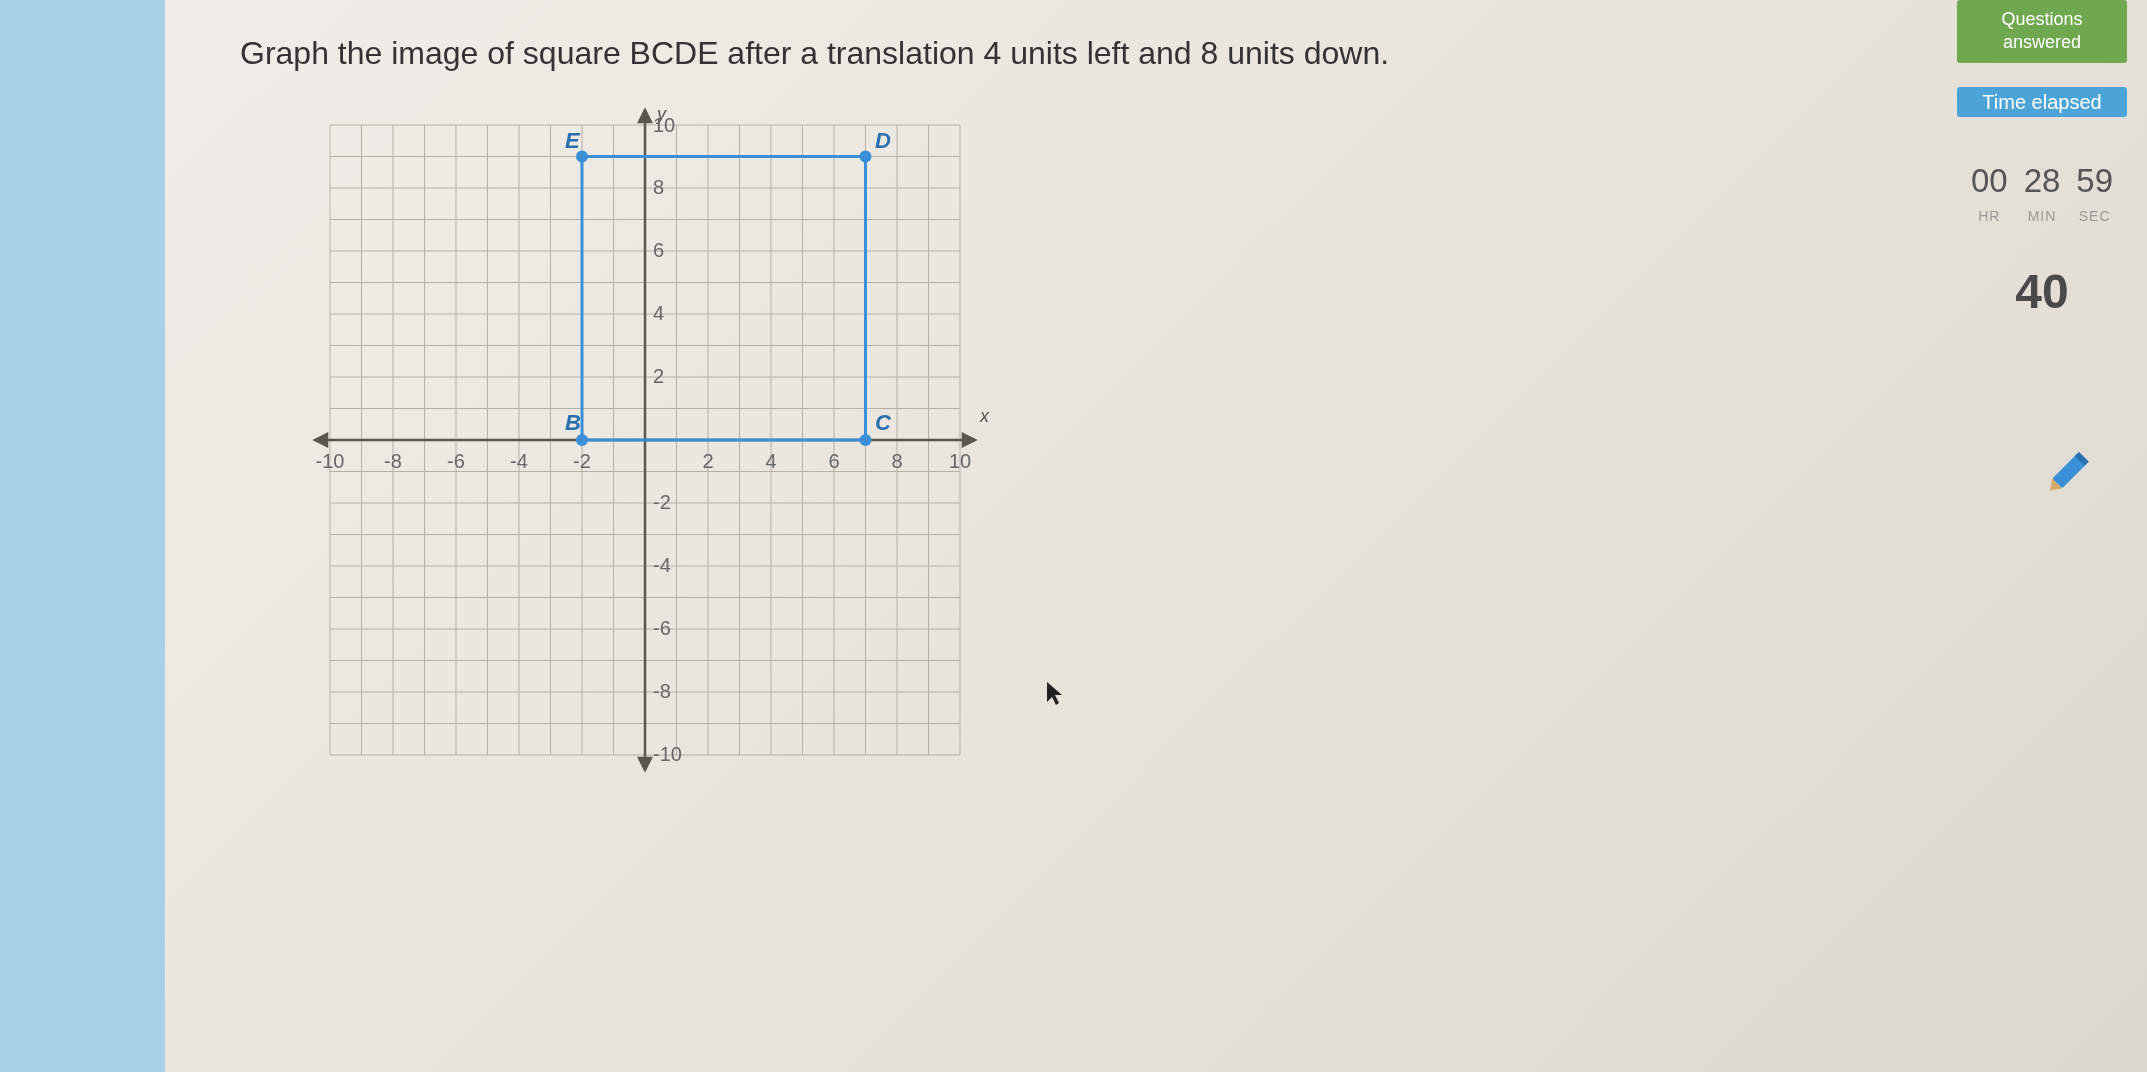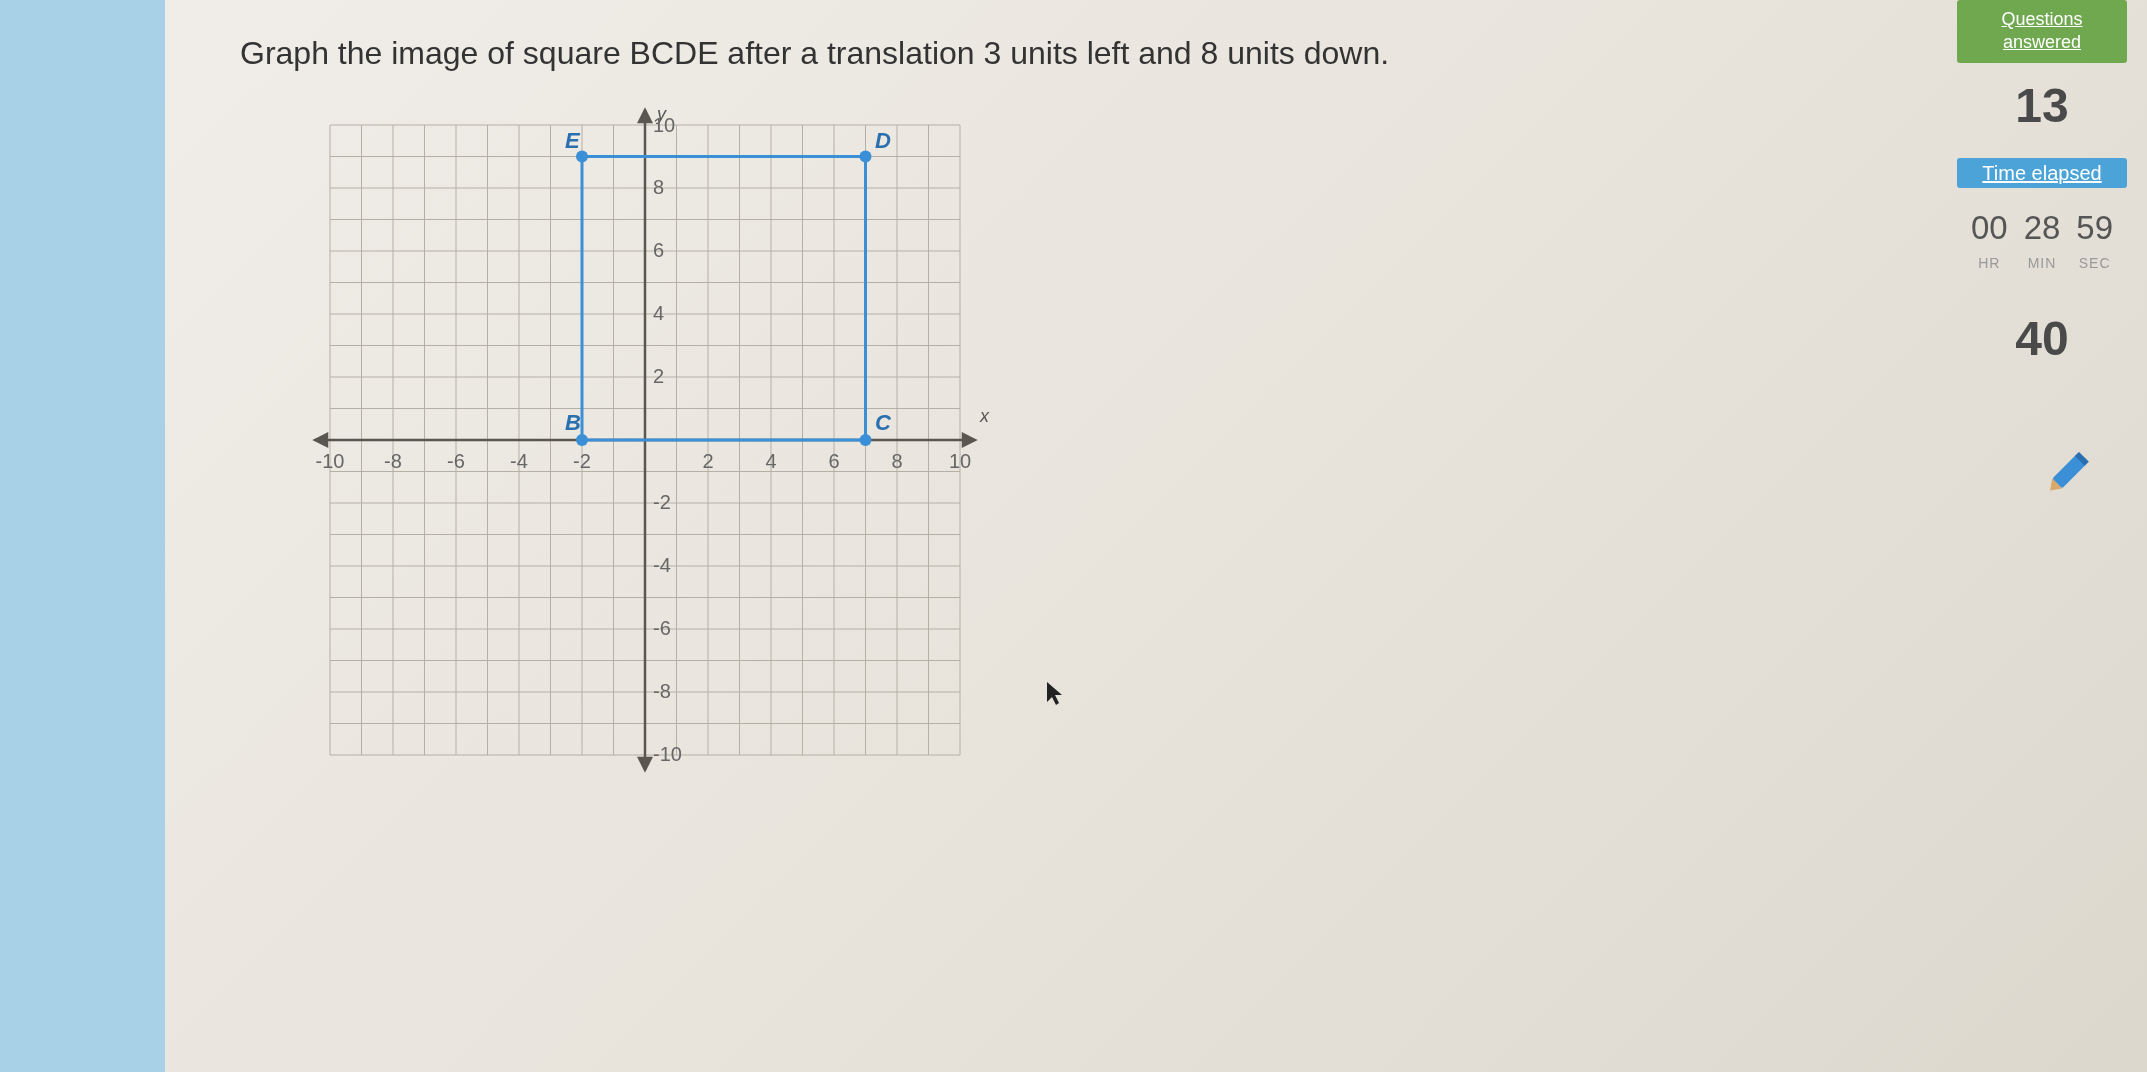--- a/index.html
+++ b/index.html
@@ -63,22 +63,21 @@
     
     .sidebar {
       position: absolute;
       right: 20px;
       top: 0;
       width: 170px;
     }
     .badge {
       text-align: center;
       border-radius: 3px;
-      margin-bottom: 0;
-      text-decoration: underline;
+      margin-bottom: 24px;
     }
     .badge-green {
       background: #6fa84f;
       color: #fff;
       padding: 8px 4px;
       font-size: 18px;
       line-height: 1.3;
     }
     .badge-blue {
       background: #4ba3d8;
@@ -148,21 +147,21 @@
 <div class="main-panel">
 
   <div class="top-bar">
     <div class="video-link">
       <span>video</span>
       <span class="video-icon">▶</span>
     </div>
   </div>
 
   <div class="question-text">
-    <span>Graph the image of square </span><span class="shape-name">BCDE</span><span> after a translation 3 units left and 8 units down.</span>
+    <span>Graph the image of square </span><span class="shape-name">BCDE</span><span> after a translation 4 units left and 8 units down.</span>
   </div>
 
   <div class="graph-container">
     <svg width="700" height="700" viewBox="0 0 700 700">
 
       <g stroke="#b5b0a6" stroke-width="1">
 
         <line x1="35" y1="35" x2="35" y2="665"></line>
           <line x1="66.5" y1="35" x2="66.5" y2="665"></line>
         <line x1="98" y1="35" x2="98" y2="665"></line>
@@ -255,21 +254,20 @@
         <text x="580" y="58" font-size="22" font-weight="bold" font-style="italic" fill="#2a6fb0">D</text>
         <text x="270" y="58" font-size="22" font-weight="bold" font-style="italic" fill="#2a6fb0">E</text>
       </g>
     </svg>
   </div>
 
   <div class="sidebar">
     <div class="badge badge-green">
       <div>Questions answered</div>
     </div>
-    <div class="big-number">13</div>
 
     <div class="badge badge-blue">
       <div>Time elapsed</div>
     </div>
     <div class="timer-row">
       <div class="timer-cell">
         <div class="timer-val">00</div>
         <div class="timer-lbl">HR</div>
       </div>
       <div class="timer-cell">

